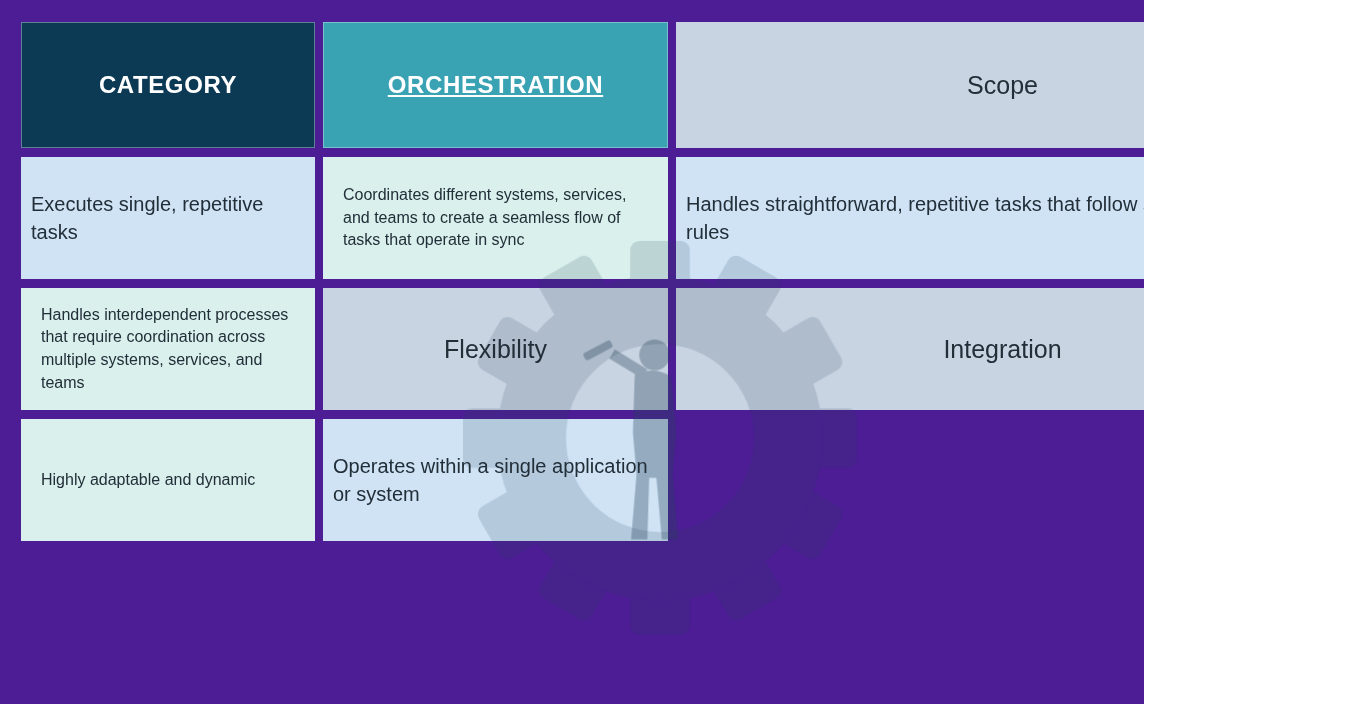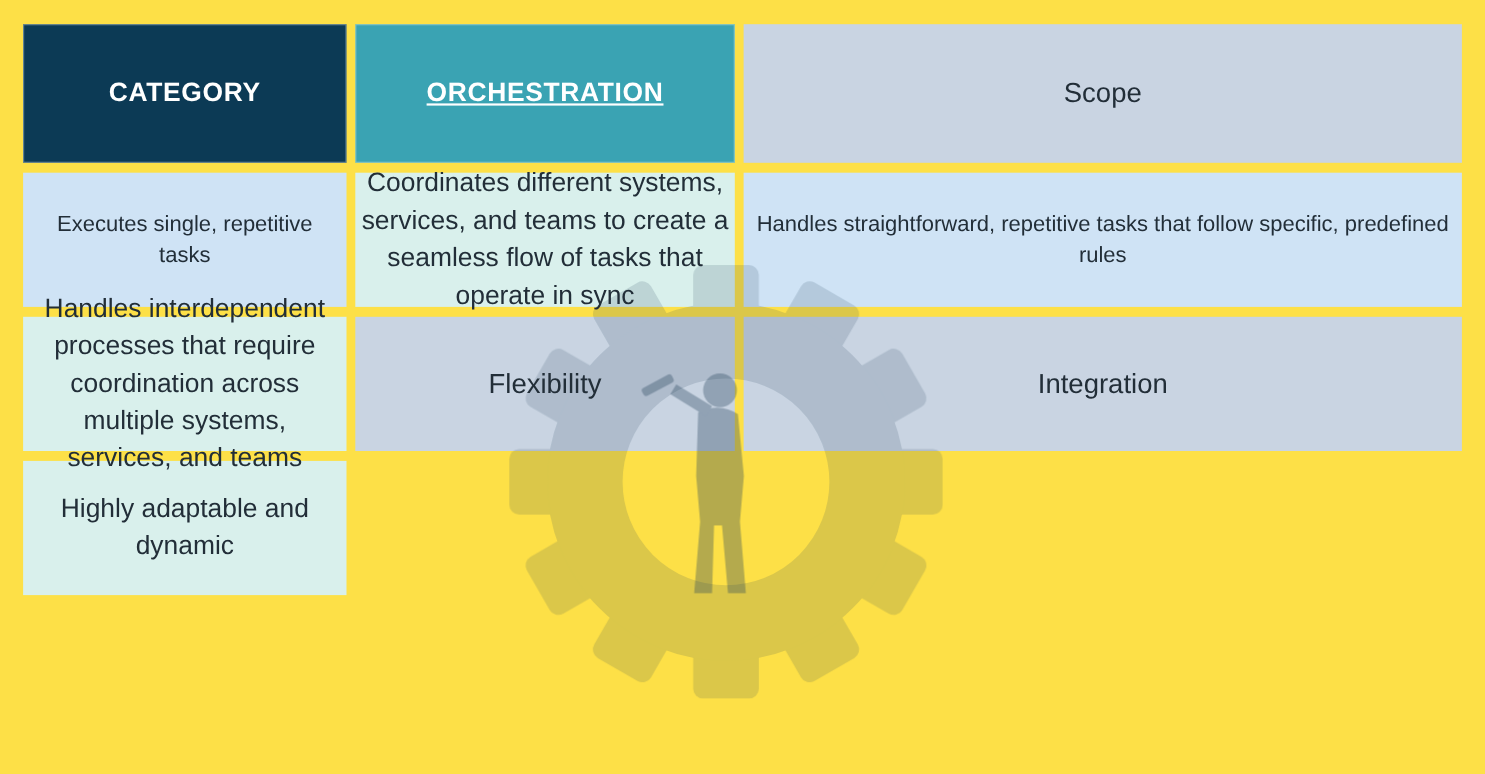--- a/index.html
+++ b/index.html
@@ -1,22 +1,21 @@
 <!DOCTYPE html>
 <html><head>
 <meta charset="utf-8">
 <style>
   html,body{margin:0;padding:0;background:#ffffff;}
   .stage{
     position:relative;
-    width:1350px;height:704px;
-    background:#fde047;
+    width:1144px;height:704px;
+    background:#4c1d95;
     overflow:hidden;
     font-family:"Liberation Sans","DejaVu Sans",sans-serif;
-    text-align:center;
   }
   .cmp-table{
     position:absolute;left:21px;top:22px;
     display:grid;
     grid-template-columns:294px 345px 653px;
     grid-template-rows:126px 122px 122px 122px 122px;
     column-gap:8px;row-gap:9px;
   }
   .cell{
     display:flex;align-items:center;
@@ -36,22 +35,22 @@
     justify-content:center;
     font-size:25px;color:#222e38;
   }
   .auto-cell{
     background:#cfe3f5;
     padding:0 10px;
     font-size:20px;line-height:1.42;color:#222e38;
   }
   .orch-cell{
     background:#d9f0ec;
-    padding:0 5px;
-    font-size:24px;line-height:1.42;color:#222e38;
+    padding:0 20px;
+    font-size:16px;line-height:1.42;color:#222e38;
   }
   .watermark{
     position:absolute;left:425px;top:203px;
     width:470px;height:470px;
     z-index:5;
     pointer-events:none;
   }
 </style>
 </head>
 <body>
@@ -87,20 +86,23 @@
     <div class="cell cat-cell">
       <span>Flexibility</span>
     </div>
     <div class="cell cat-cell">
       <span>Integration</span>
     </div>
 
     <div class="cell orch-cell">
       <span>Highly adaptable and dynamic</span>
     </div>
+    <div class="cell auto-cell">
+      <span>Operates within a single application or system</span>
+    </div>
 
   </div>
 
   <svg class="watermark" viewBox="-260 -260 520 520" xmlns="http://www.w3.org/2000/svg">
     <g fill="#26435c" opacity="0.16">
       <g>
         <rect x="-33" y="-218" width="66" height="72" rx="10"></rect>
         <rect x="-33" y="-218" width="66" height="72" rx="10" transform="rotate(30)"></rect>
         <rect x="-33" y="-218" width="66" height="72" rx="10" transform="rotate(60)"></rect>
         <rect x="-33" y="-218" width="66" height="72" rx="10" transform="rotate(90)"></rect>

